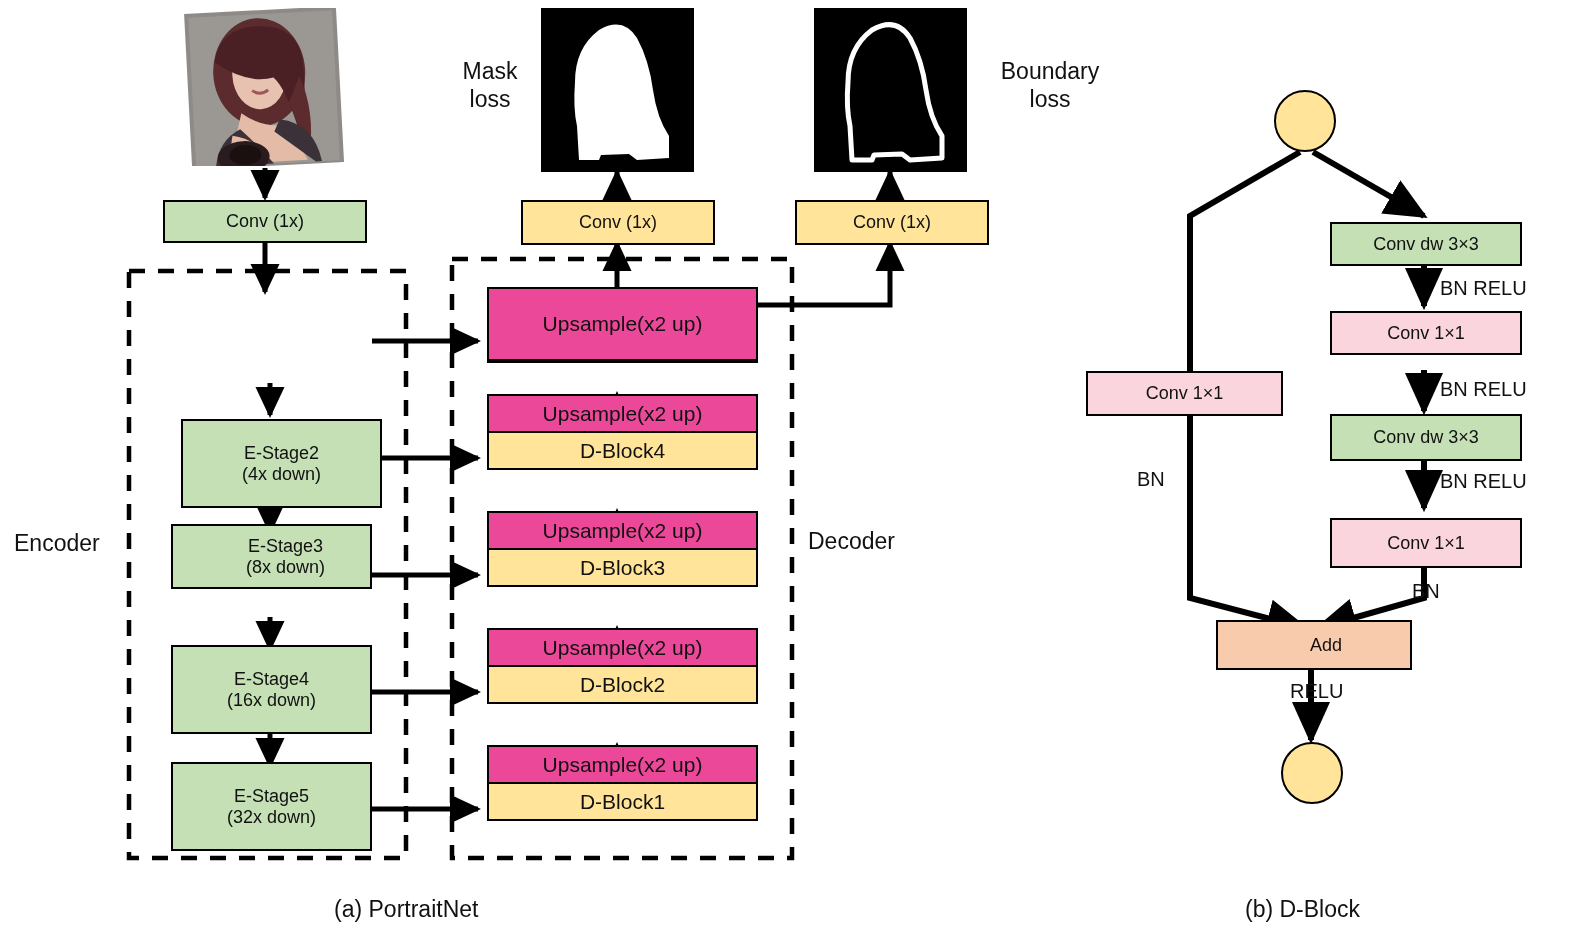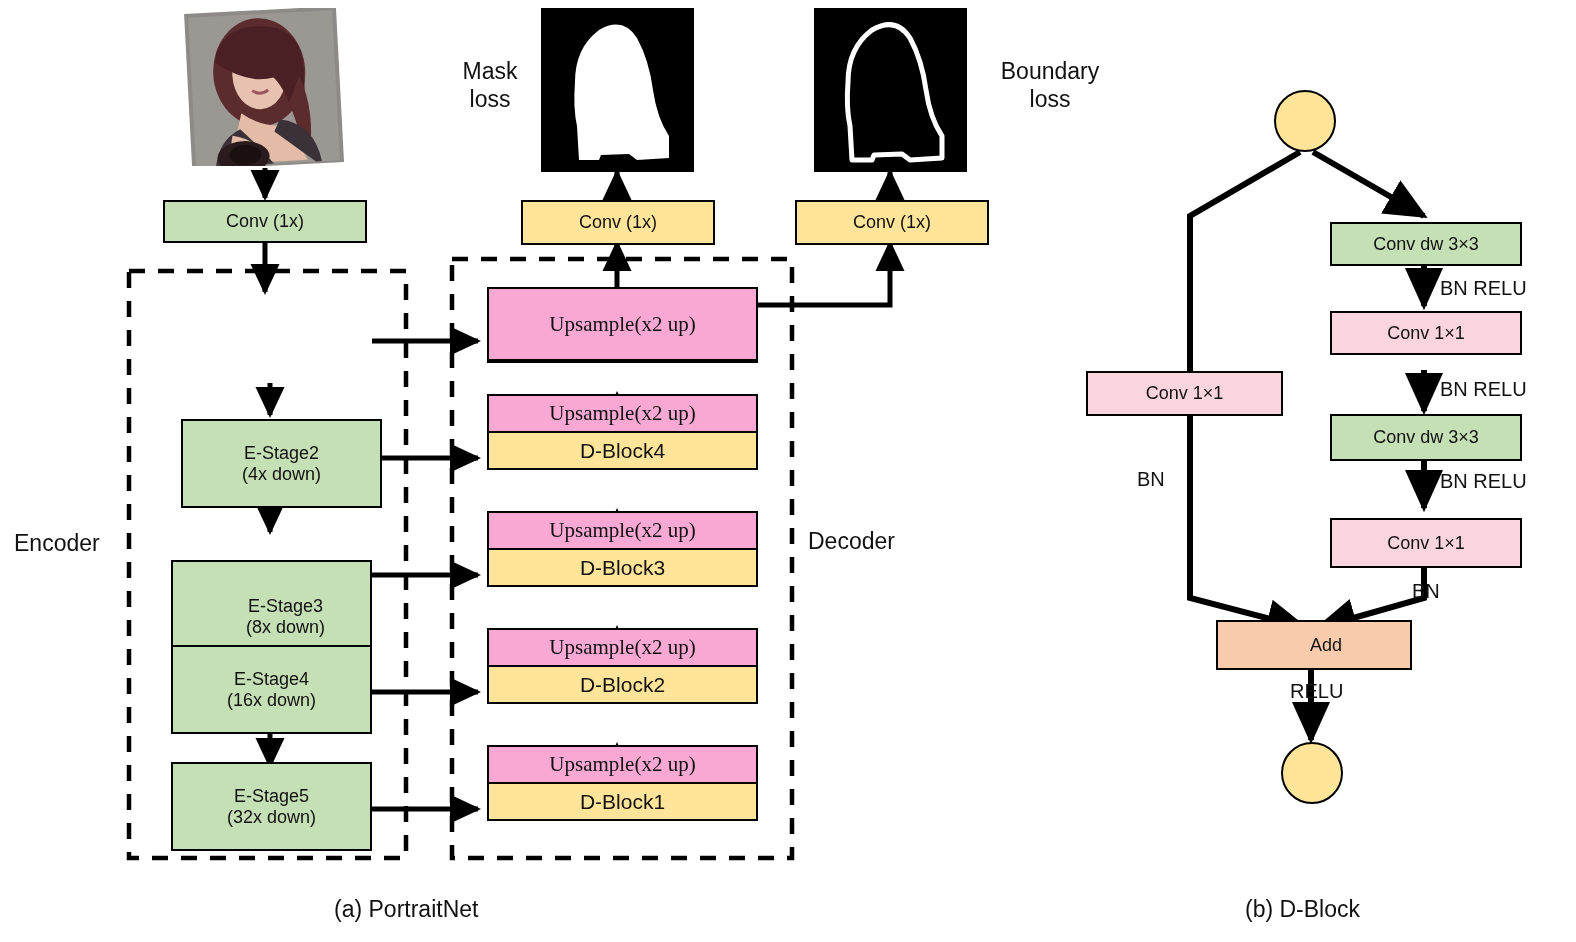--- a/index.html
+++ b/index.html
@@ -37,21 +37,21 @@
     justify-content: center;
     text-align: center;
     line-height: 1.16;
     font-size: 18px;
     color: #111111;
     z-index: 5;
   }
   .node .ln { display: block; white-space: nowrap; }
   .green  { background: #c5e0b4; }
   .yellow { background: #ffe499; }
-  .purple { background: #f9a8d4; font-family: Liberation Serif, serif; }
+  .purple { background: #ec4899; }
   .pink   { background: #fbd5de; }
   .orange { background: #f8cbad; padding-left: 24px; }
 
   .stack {
     position: absolute;
     box-sizing: border-box;
     border: 2px solid #000000;
     display: flex;
     flex-direction: column;
     z-index: 5;
@@ -222,21 +222,21 @@
   </div>
 
   <div class="node yellow" style="left:795px; top:200px; width:194px; height:45px;">
     <span class="ln">Conv (1x)</span>
   </div>
 
   <div class="node green" style="left:181px; top:411px; width:201px; height:89px;margin-top:8px;">
     <span class="ln">E-Stage2</span>
     <span class="ln">(4x down)</span>
   </div>
-  <div class="node green" style="left:171px; top:560px; width:201px; height:113px;padding-left:28px;">
+  <div class="node green" style="left:171px; top:524px; width:201px; height:65px;padding-left:28px;">
     <span class="ln">E-Stage3</span>
     <span class="ln">(8x down)</span>
   </div>
   <div class="node green" style="left:171px; top:645px; width:201px; height:89px;">
     <span class="ln">E-Stage4</span>
     <span class="ln">(16x down)</span>
   </div>
   <div class="node green" style="left:171px; top:762px; width:201px; height:89px;">
     <span class="ln">E-Stage5</span>
     <span class="ln">(32x down)</span>

